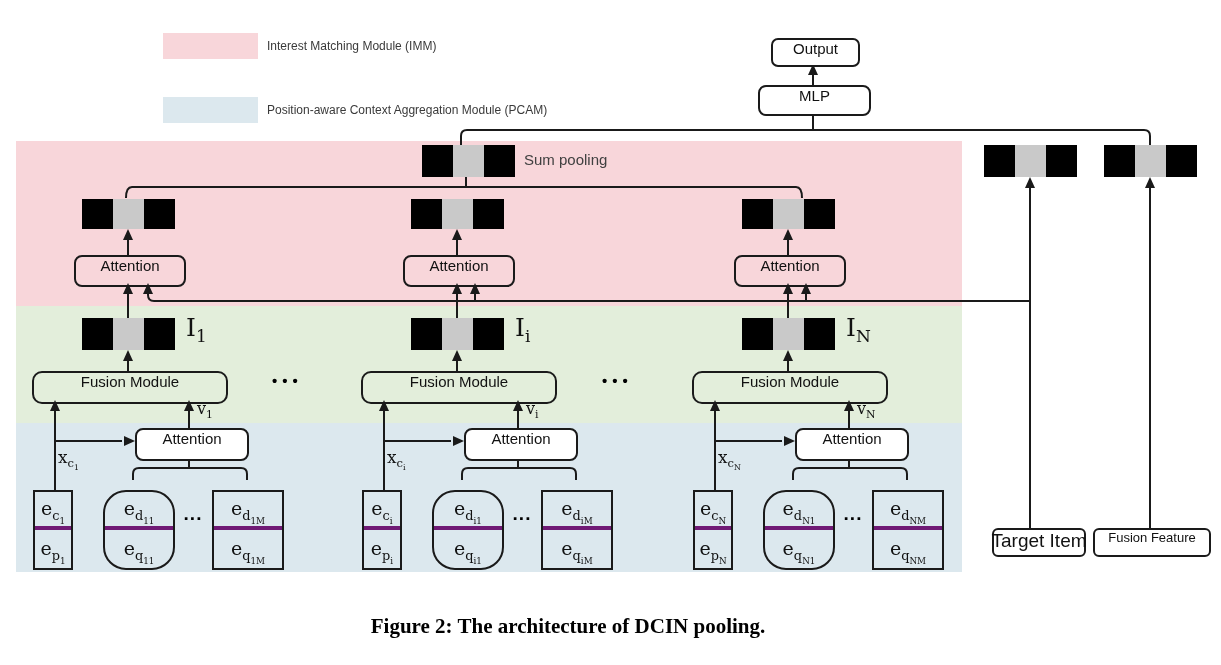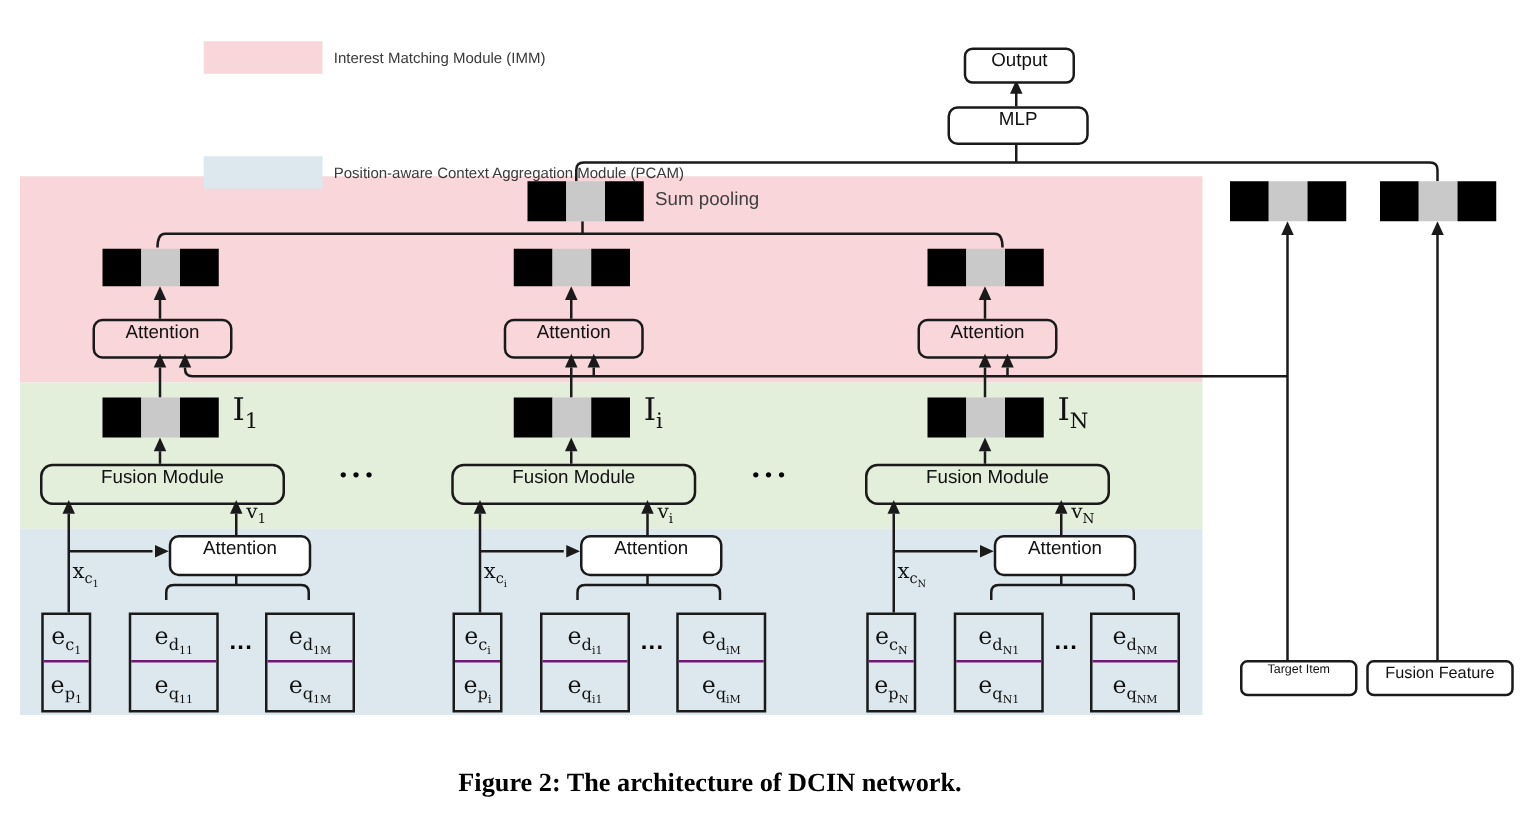--- a/index.html
+++ b/index.html
@@ -20,57 +20,57 @@
        font-size:15px;white-space:nowrap;}
   .whitebg{background:#fff;}
   .legend-row{position:absolute;display:flex;align-items:center;}
   .legend-swatch{width:95px;height:26px;flex:0 0 auto;}
   .legend-label{margin-left:9px;font-size:12px;color:#3a3a3a;white-space:nowrap;}
   .math{font-family:"DejaVu Serif",serif;white-space:nowrap;}
   .math sub{font-size:0.68em;line-height:0;}
   .lbl{position:absolute;}
   .vtable{position:absolute;border:2px solid #1a1a1a;background:transparent;box-sizing:border-box;}
   .vtable .cell{height:38px;display:flex;align-items:center;justify-content:center;box-sizing:border-box;}
-  .vtable .cell:first-child{border-bottom:2px solid #701a75;}
+  .vtable .cell:first-child{border-bottom:4px solid #701a75;}
   .cell .math{font-size:19px;}
   .dots-sm{position:absolute;top:503px;width:34px;text-align:center;
            font-size:19px;font-weight:bold;letter-spacing:1px;color:#000;}
   .dots-lg{position:absolute;top:372px;font-size:15px;font-weight:bold;letter-spacing:5px;color:#000;}
   .i-label{font-size:25px;} .v-label{font-size:16px;} .x-label{font-size:17px;}
   #sum-pool-label{position:absolute;left:524px;top:151px;font-size:15px;color:#404040;}
   #caption{position:absolute;left:0;top:614px;width:1136px;text-align:center;
            font-family:"Liberation Serif",serif;font-weight:bold;font-size:21px;color:#000;}
   .col{position:absolute;left:0;top:0;width:0;height:0;}
   .attn-pink{left:calc(var(--c) - 54px);top:255px;width:108px;height:28px;}
   .attn-blue{left:calc(var(--c) + 7px);top:428px;width:110px;height:29px;background:#fff;}
   .fusion{left:calc(var(--c) - 96px);top:371px;width:192px;height:29px;border-radius:10px;}
   .emb-pink{left:calc(var(--c) - 46px);top:199px;height:30px;}
   .emb-green{left:calc(var(--c) - 46px);top:318px;height:32px;}
   .ctx-table{left:calc(var(--c) - 95px);top:490px;width:40px;}
-  .fb1-table{left:calc(var(--c) - 25px);top:490px;width:72px;}
+  .fb1-table{left:calc(var(--c) - 25px);top:490px;width:72px;border-radius:23px;}
   .fb2-table{left:calc(var(--c) + 84px);top:490px;width:72px;}
   .i-pos{left:calc(var(--c) + 58px);top:313px;}
   .v-pos{left:calc(var(--c) + 69px);top:399px;}
   .x-pos{left:calc(var(--c) - 70px);top:447px;}
   .dots-pos{left:calc(var(--c) + 48px);}
 </style>
 </head>
 <body>
 
 <div id="figure">
 
   <div class="band" id="band-imm"></div>
   <div class="band" id="band-fcfm"></div>
   <div class="band" id="band-pcam"></div>
 
   <div class="legend-row" style="left:163px;top:33px;">
     <span class="legend-swatch" style="background:#f8d6da;"></span>
     <span class="legend-label">Interest Matching Module (IMM)</span>
   </div>
-  <div class="legend-row" style="left:163px;top:97px;margin-top:28px;">
+  <div class="legend-row" style="left:163px;top:97px;">
     <span class="legend-swatch" style="background:#dce8ee;"></span>
     <span class="legend-label">Position-aware Context Aggregation Module (PCAM)</span>
   </div>
 
   <svg id="wires" viewBox="0 0 1221 665" xmlns="http://www.w3.org/2000/svg">
 
     <path class="w" d="M813 85 V73"></path>
       <path class="t" d="M813 64 l-5 11 h10 z"></path>
     <path class="w" d="M813 112 V130"></path>
     <path class="w" d="M461 145 V136 Q461 130 467 130 H1144 Q1150 130 1150 136 V145"></path>
@@ -153,21 +153,21 @@
   <div class="emb" style="left:984px;top:145px;height:32px;">
     <span class="seg k"></span>
       <span class="seg g"></span>
       <span class="seg k"></span>
   </div>
   <div class="emb" style="left:1104px;top:145px;height:32px;">
     <span class="seg k"></span>
       <span class="seg g"></span>
       <span class="seg k"></span>
   </div>
-  <div class="box whitebg" style="left:992px;top:528px;width:90px;height:25px;border-radius:6px;font-size:10px;">
+  <div class="box whitebg" style="left:992px;top:528px;width:90px;height:25px;border-radius:6px;font-size:19px;">
     <span>Target Item</span>
   </div>
   <div class="box whitebg" style="left:1093px;top:528px;width:114px;height:25px;border-radius:6px;font-size:13px;">
     <span>Fusion Feature</span>
   </div>
 
   <div class="dots-lg" style="left:272px;">•••</div>
   <div class="dots-lg" style="left:602px;">•••</div>
 
   <div class="col" style="--c:128px;">
@@ -313,15 +313,15 @@
     <div class="vtable fb2-table">
       <div class="cell">
           <span class="math"><span>e</span><sub><span>d</span><sub><span>NM</span></sub></sub></span>
         </div>
       <div class="cell">
           <span class="math"><span>e</span><sub><span>q</span><sub><span>NM</span></sub></sub></span>
         </div>
     </div>
   </div>
 
-  <div id="caption">Figure 2: The architecture of DCIN network.</div>
+  <div id="caption">Figure 2: The architecture of DCIN pooling.</div>
 
 </div>
 
 </body></html>

